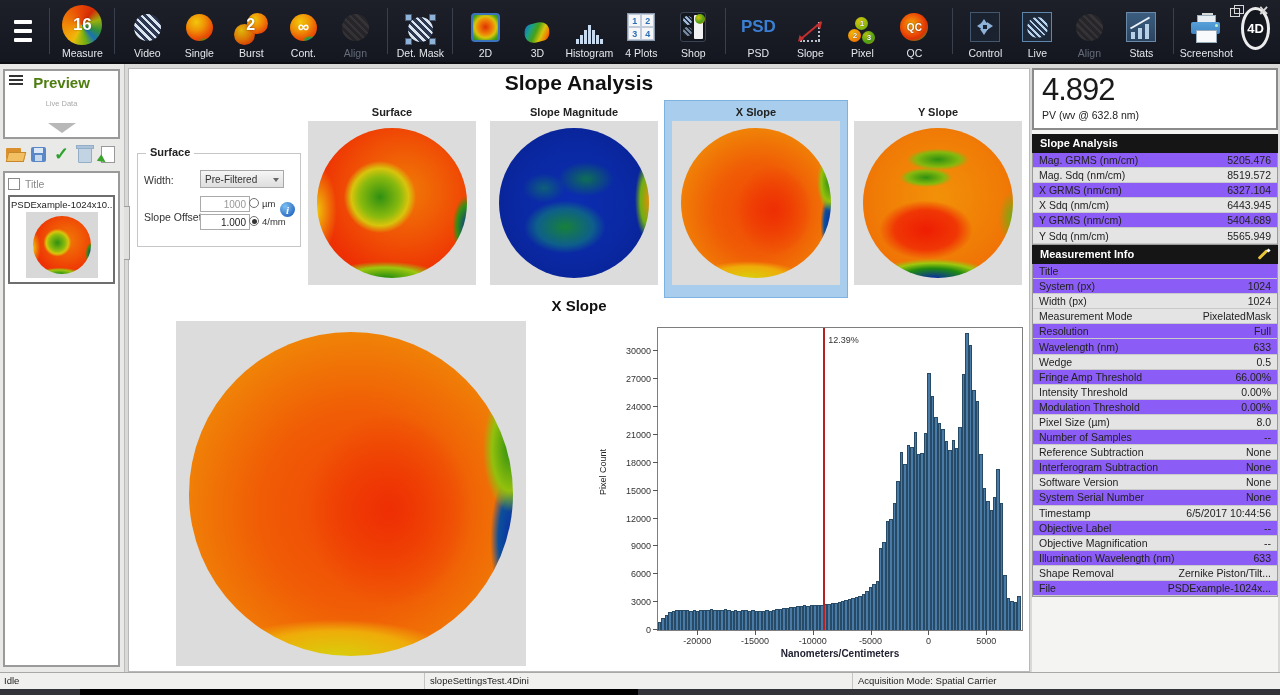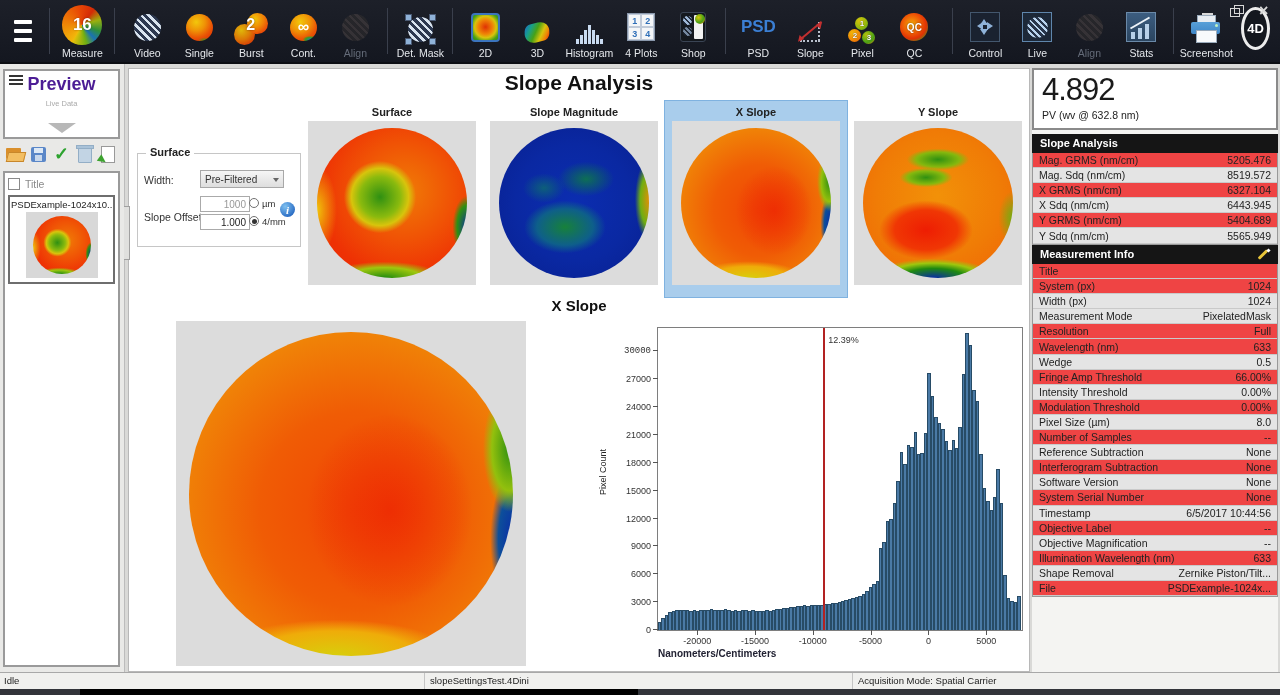--- a/index.html
+++ b/index.html
@@ -102,21 +102,21 @@
   .wb{width:13px;height:12px;position:relative;cursor:pointer}
   .wb-min i{position:absolute;left:1px;top:8px;width:11px;height:2px;background:#d8d8d8}
   .wb-res i{position:absolute;left:0;top:3px;width:8px;height:7px;border:1.5px solid #d8d8d8}
   .wb-res u{position:absolute;left:4px;top:0;width:8px;height:7px;border:1.5px solid #d8d8d8}
   .wb-close{color:#d8d8d8;font-size:16px;line-height:12px;font-weight:bold}
   
   .sidebar{position:absolute;left:0;top:64px;width:124px;bottom:23px;background:#e9e9e7;border-right:1px solid #bcbcbc}
   .pv-box{position:absolute;left:3px;top:5px;right:4px;height:66px;background:#fff;border:2px solid #9a9a9a}
   .pv-hamb{position:absolute;left:4px;top:4px;width:14px;height:10px;display:flex;flex-direction:column;justify-content:space-between}
   .pv-hamb i{height:2px;background:#333}
-  .pv-title{position:absolute;left:0;right:0;top:3px;text-align:center;font-weight:bold;font-size:18px;color:#4c1d95}
+  .pv-title{position:absolute;left:0;right:0;top:3px;text-align:center;font-weight:bold;font-size:15px;color:#4d7c0f}
   .pv-sub{position:absolute;left:0;right:0;top:28px;text-align:center;font-size:7.5px;color:#aaa}
   .pv-arrow{position:absolute;left:50%;bottom:4px;transform:translateX(-50%);width:0;height:0;
     border-left:14px solid transparent;border-right:14px solid transparent;border-top:10px solid #b8b8b8}
   .sb-tools{position:absolute;left:3px;top:77px;right:4px;height:26px;display:flex;align-items:center;justify-content:space-around}
   .sbt{width:20px;height:20px;position:relative;display:flex;align-items:center;justify-content:center}
   .fo-back{position:absolute;left:1px;top:4px;width:15px;height:11px;background:#d98f2b;border-radius:1px}
   .fo-front{position:absolute;left:2px;top:8px;width:16px;height:8px;background:#f3bf63;border:1px solid #c8872a;transform:skewX(-14deg)}
   .sv{width:15px;height:15px;background:#5a87c8;border-radius:2px;position:relative}
   .sv:before{content:"";position:absolute;left:3px;top:1px;width:9px;height:5px;background:#dce8f5}
   .sv:after{content:"";position:absolute;left:4px;bottom:1px;width:7px;height:6px;background:#c8d8ec}
@@ -191,37 +191,37 @@
   
   .hist{position:absolute;left:482px;top:250px;width:418px;height:350px}
   .plot{position:absolute;left:46px;right:6px;top:8px;bottom:38px;border:1px solid #7e7e7e}
   .bars{position:absolute;left:0;right:0;top:0;bottom:0;display:flex;align-items:flex-end}
   .bar{box-sizing:border-box;background:#4a7aa6;border:1px solid #274b66;border-bottom:none}
   .ytickmark{position:absolute;left:-5px;width:5px;height:1px;background:#555}
   .yticklabel{position:absolute;right:calc(100% + 7px);font-size:9px;color:#333;white-space:nowrap}
   .xtickmark{position:absolute;bottom:-5px;width:1px;height:5px;background:#555}
   .xticklabel{position:absolute;top:calc(100% + 6px);width:40px;text-align:center;font-size:9px;color:#333}
   .ylabel-wrap{position:absolute;right:calc(100% + 32px);top:46%;transform:rotate(-90deg);transform-origin:center;font-size:9px;color:#222;white-space:nowrap}
-  .xlabel{position:absolute;top:calc(100% + 18px);left:0;right:0;font-weight:bold;font-size:10px;color:#223}
+  .xlabel{position:absolute;top:calc(100% + 18px);left:0;right:0;text-align:center;font-weight:bold;font-size:10px;color:#223}
   .marker-line{position:absolute;top:0;bottom:0;width:2px;background:#b22222;z-index:3}
   .marker-label{position:absolute;top:7px;font-size:9px;color:#333;z-index:3;white-space:nowrap}
   
   .rpanel{position:absolute;left:1032px;top:68px;width:246px;height:604px;background:#f4f4f2}
   .pvbox{position:absolute;top:0;left:0;right:0;height:62px;background:#fff;border:2px solid #8a8a8a;box-sizing:border-box;display:flex}
   .pvcell{flex:1;padding:2px 8px}
   .pvnum{font-size:31px;color:#1a1a1a;line-height:36px;letter-spacing:-1px}
   .pvlab{font-size:10.5px;color:#222;margin-top:1px;white-space:nowrap}
   .thead{position:absolute;left:0;right:0;height:19px;background:#151515;color:#fff;font-weight:bold;font-size:11px;
     line-height:19px;padding:0 8px;box-sizing:border-box;display:flex;justify-content:space-between;align-items:center}
   .pencil{width:13px;height:13px;position:relative}
   .pencil:before{content:"";position:absolute;left:0px;top:5px;width:12px;height:3px;background:#e8c53a;transform:rotate(-45deg);border-radius:1px}
   .pencil:after{content:"";position:absolute;right:0px;top:1px;width:3px;height:3px;background:#fff;transform:rotate(-45deg)}
   .ttable{position:absolute;left:0;right:0;border:1px solid #999;border-top:none;background:#fff;box-sizing:border-box}
   .trow{display:flex;justify-content:space-between;align-items:center;height:14.1px;padding:0 6px;font-size:10.5px;
-    color:#222;border-bottom:1px solid #c9c9c9;background:#ef4444}
+    color:#222;border-bottom:1px solid #c9c9c9;background:#8b5cf6}
   .trow.alt{background:#e4e4e4}
   .trow .tl{white-space:nowrap;overflow:hidden}
   .trow .tv{white-space:nowrap;margin-left:6px}
   
   .statusbar{position:absolute;left:0;right:0;top:672px;height:16px;background:#f0f0ee;border-top:1px solid #a8a8a8;font-size:9.5px;color:#222}
   .statusbar .st{position:absolute;top:2px;white-space:nowrap}
   .stsep{position:absolute;top:0;bottom:0;width:1px;background:#c4c4c4}
   .bottomstrip{position:absolute;left:0;right:0;top:689px;height:6px;background:#32343a}
   .bottomstrip i{position:absolute;left:80px;width:558px;top:0;bottom:0;background:#000}
 </style>
@@ -661,21 +661,21 @@
         <div class="yticklabel" style="bottom: calc(46.1538% - 5px);">15000</div>
         <div class="ytickmark" style="bottom: 55.3846%;"></div>
         <div class="yticklabel" style="bottom: calc(55.3846% - 5px);">18000</div>
         <div class="ytickmark" style="bottom: 64.6154%;"></div>
         <div class="yticklabel" style="bottom: calc(64.6154% - 5px);">21000</div>
         <div class="ytickmark" style="bottom: 73.8462%;"></div>
         <div class="yticklabel" style="bottom: calc(73.8462% - 5px);">24000</div>
         <div class="ytickmark" style="bottom: 83.0769%;"></div>
         <div class="yticklabel" style="bottom: calc(83.0769% - 5px);">27000</div>
         <div class="ytickmark" style="bottom: 92.3077%;"></div>
-        <div class="yticklabel" style="bottom: calc(92.3077% - 5px); font-family: Liberation Mono, monospace;">30000</div>
+        <div class="yticklabel" style="bottom: calc(92.3077% - 5px);">30000</div>
         <div class="xtickmark" style="left: 10.7937%;"></div>
         <div class="xticklabel" style="left: calc(10.7937% - 20px);">-20000</div>
         <div class="xtickmark" style="left: 26.6667%;"></div>
         <div class="xticklabel" style="left: calc(26.6667% - 20px);">-15000</div>
         <div class="xtickmark" style="left: 42.5397%;"></div>
         <div class="xticklabel" style="left: calc(42.5397% - 20px);">-10000</div>
         <div class="xtickmark" style="left: 58.4127%;"></div>
         <div class="xticklabel" style="left: calc(58.4127% - 20px);">-5000</div>
         <div class="xtickmark" style="left: 74.2857%;"></div>
         <div class="xticklabel" style="left: calc(74.2857% - 20px);">0</div>

